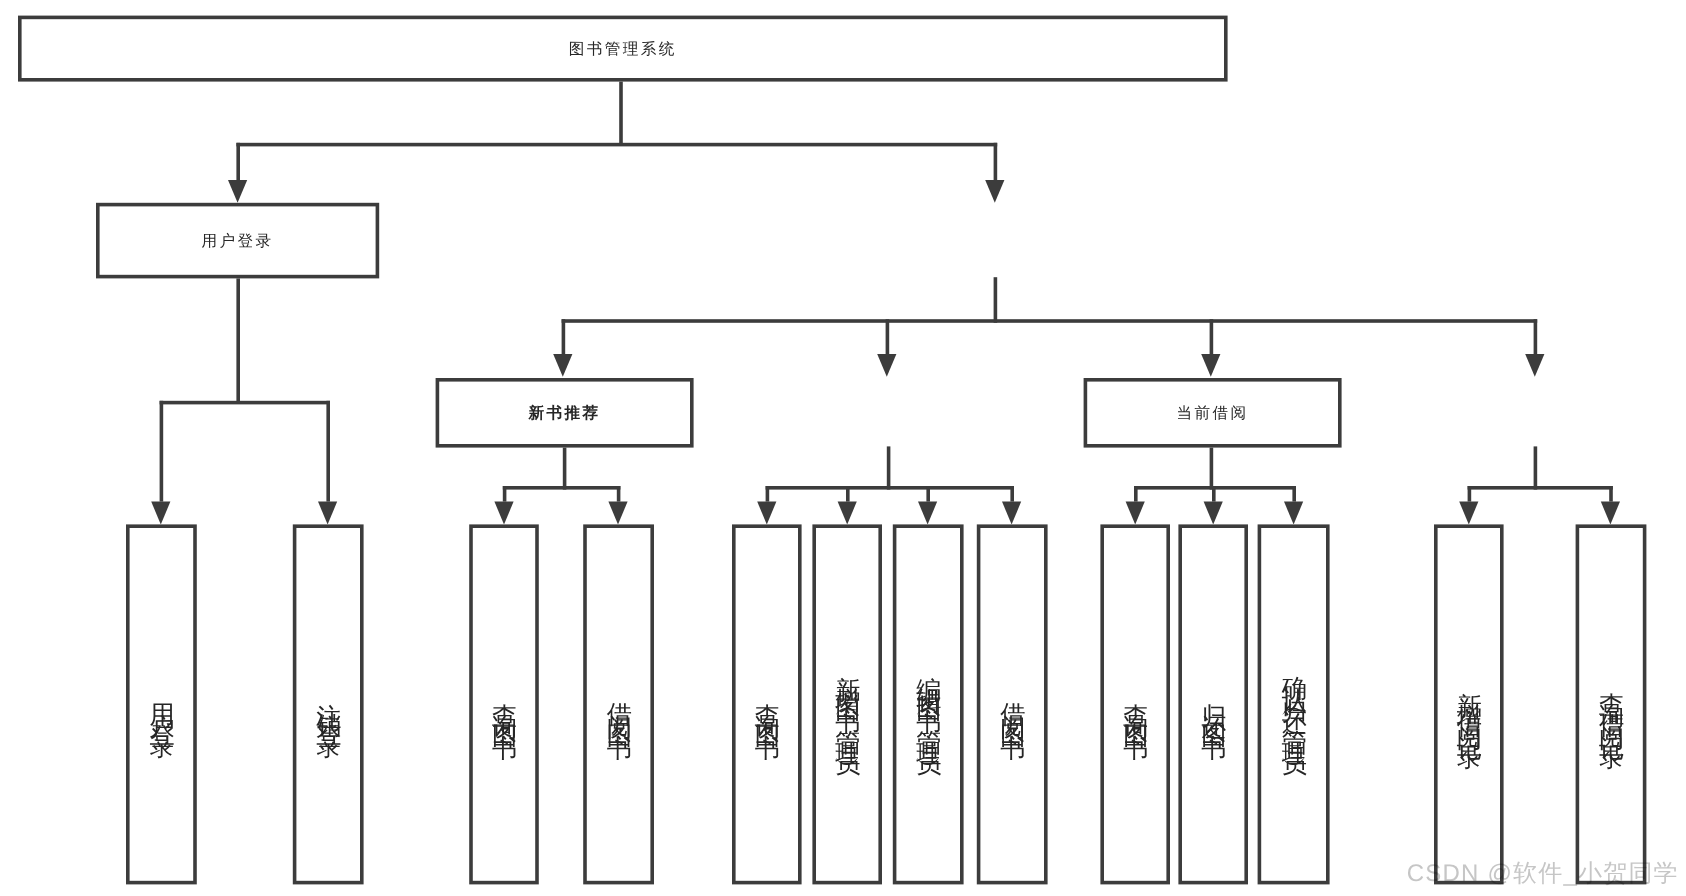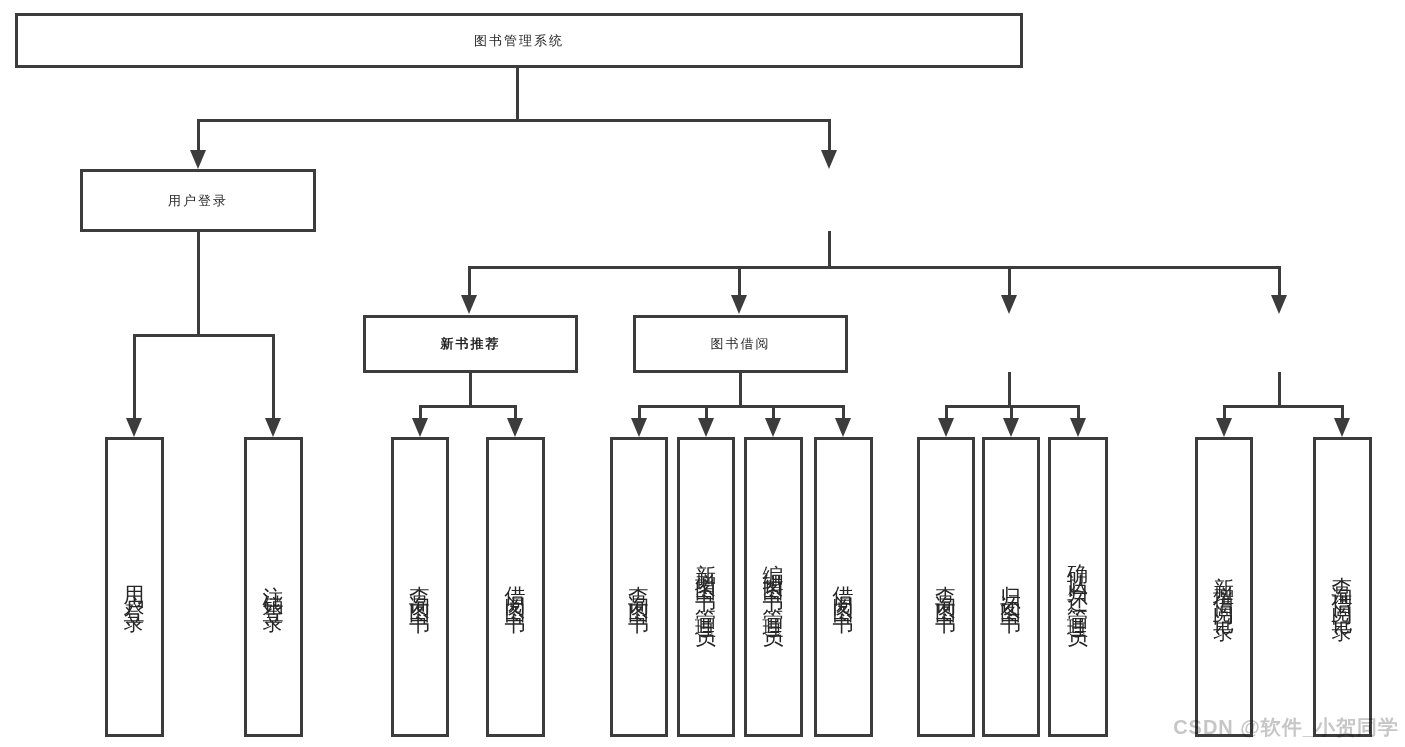--- a/index.html
+++ b/index.html
@@ -21,21 +21,21 @@
   .vline { position:absolute; width:3px; background:#3c3c3c; }
   .hline { position:absolute; height:3px; background:#3c3c3c; }
   .arrow { position:absolute; width:3px; background:#3c3c3c; }
   .arrow::after {
     content:""; position:absolute; left:-7px; bottom:-19px; width:0; height:0;
     border-left:8px solid transparent; border-right:8px solid transparent;
     border-top:19px solid #3c3c3c;
   }
   .watermark {
     position:absolute; top:714px; right:6px; font-size:20px; letter-spacing:1px;
-    color:#c6c6c6; mix-blend-mode:multiply; white-space:nowrap;font-weight:bold;
+    color:#c6c6c6; mix-blend-mode:multiply; white-space:nowrap;
   }
 </style>
 </head>
 <body>
 
 <div class="canvas">
 
   <div>
 
     <div class="vline" style="left:516px; top:67px; height:53px;"></div>
@@ -91,22 +91,22 @@
   <div class="box vbox" style="left:105px; top:437px; width:59px; height:300px;">
     <span class="vtext">用户登录</span>
   </div>
   <div class="box vbox" style="left:244px; top:437px; width:59px; height:300px;">
     <span class="vtext">注销登录</span>
   </div>
 
   <div class="box hbox" style="left:363px; top:315px; width:215px; height:58px;font-weight:bold;">
     <span>新书推荐</span>
   </div>
-  <div class="box hbox" style="left:633px; top:315px; width:215px; height:58px;">
-    <span>图书借阅</span>
+  <div class="box hbox" style="left:903px; top:315px; width:215px; height:58px;">
+    <span>当前借阅</span>
   </div>
 
   <div class="box vbox" style="left:391px; top:437px; width:58px; height:300px;">
     <span class="vtext">查询图书</span>
   </div>
   <div class="box vbox" style="left:486px; top:437px; width:59px; height:300px;">
     <span class="vtext">借阅图书</span>
   </div>
 
   <div class="box vbox" style="left:610px; top:437px; width:58px; height:300px;">

